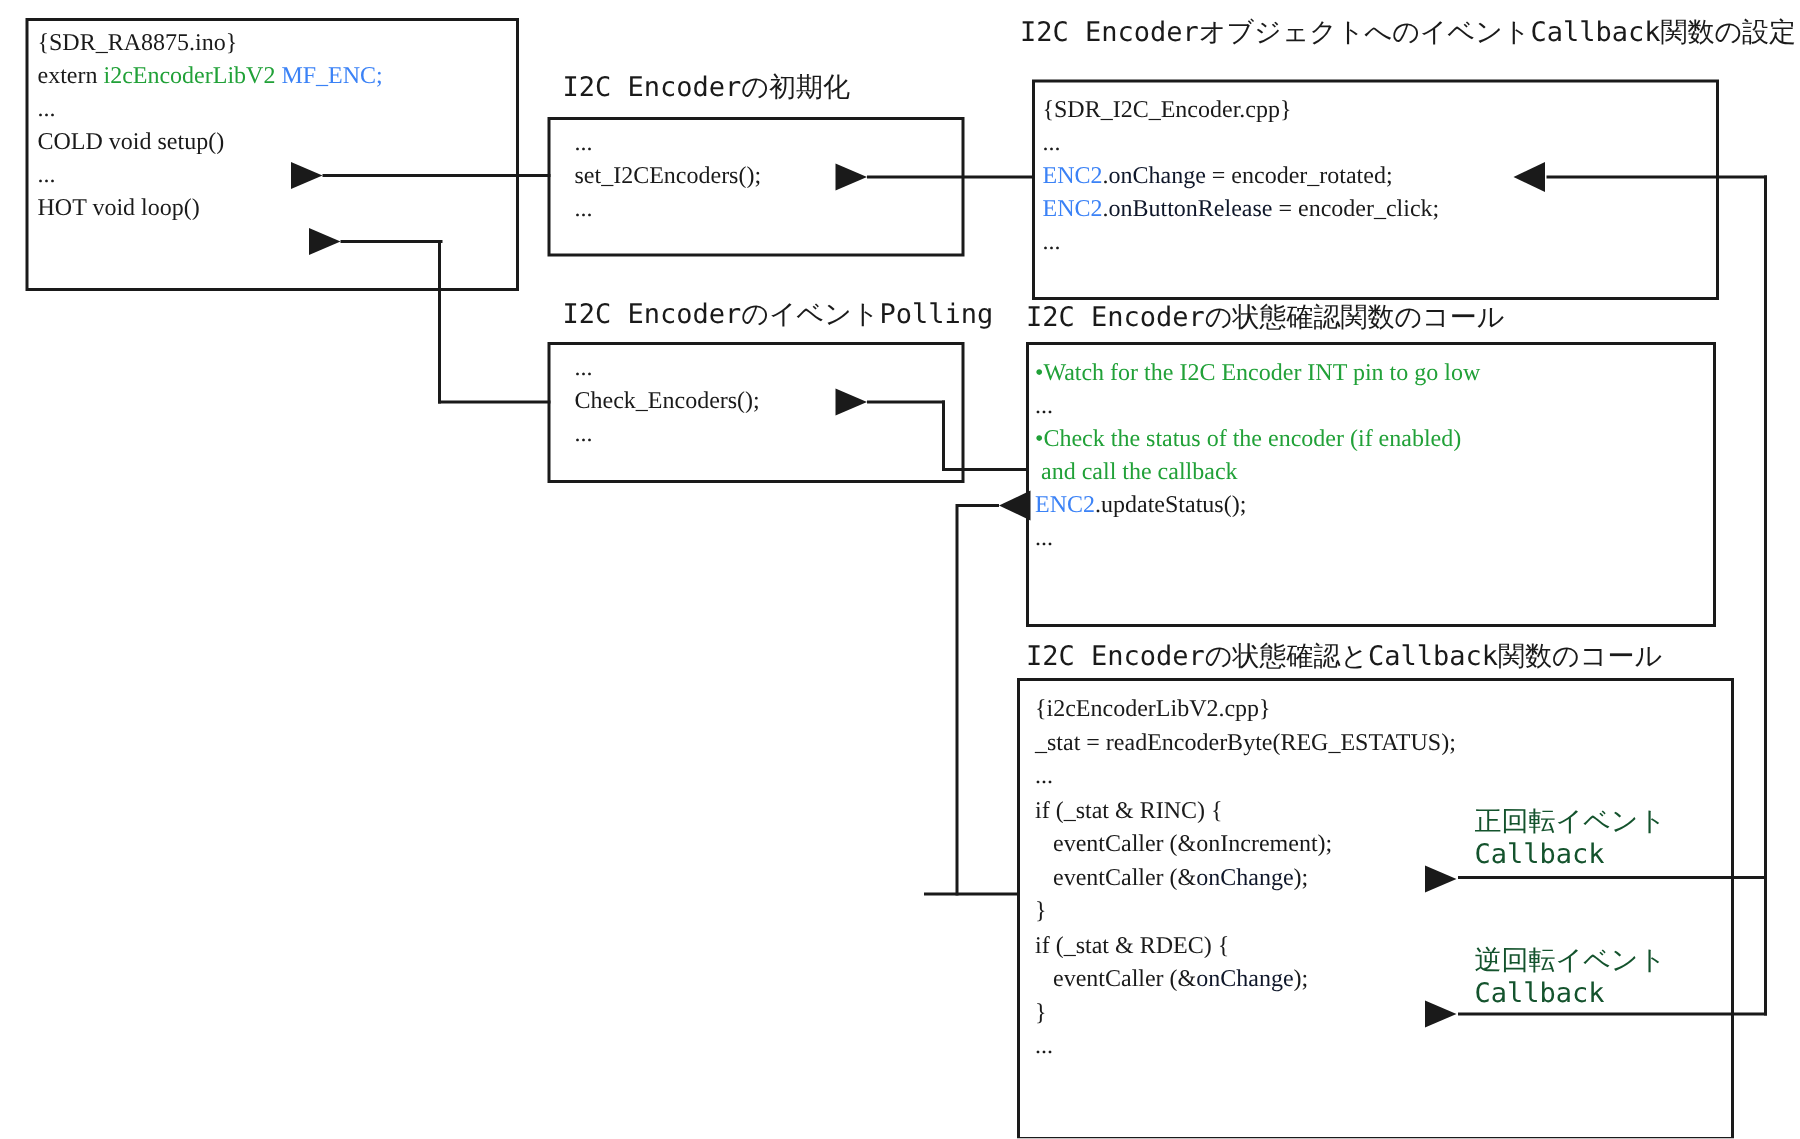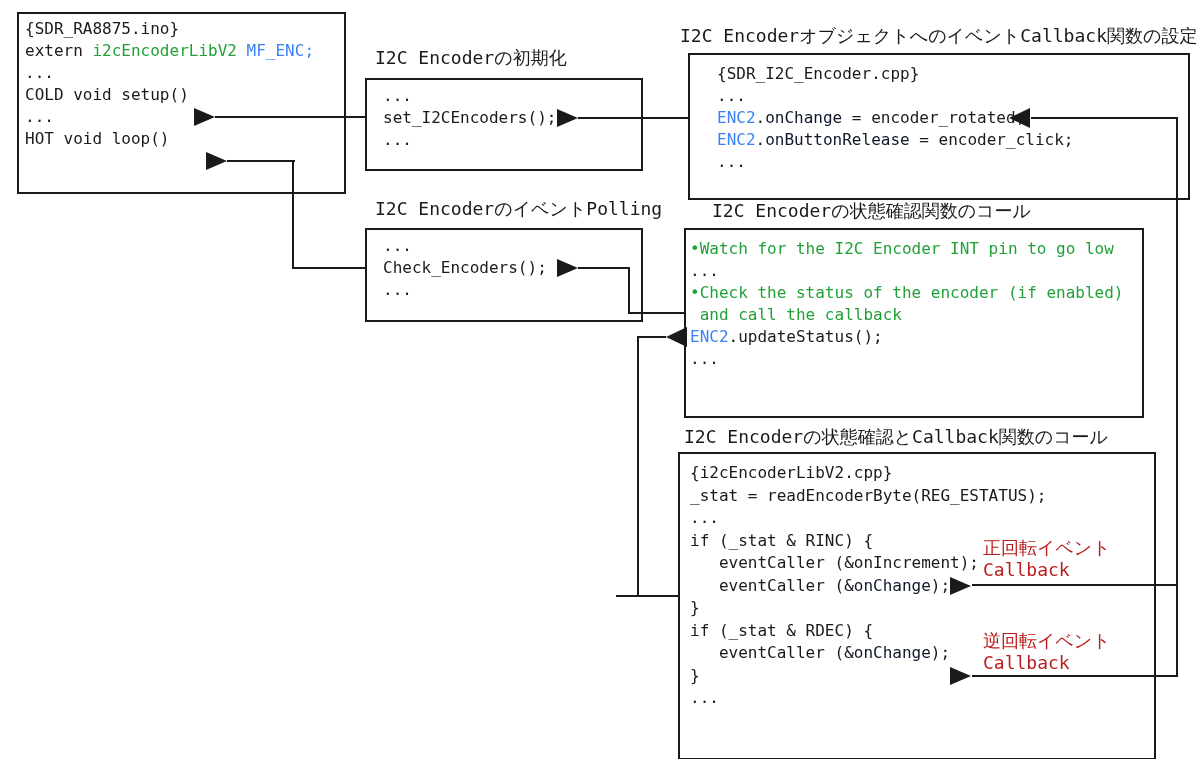--- a/index.html
+++ b/index.html
@@ -1,44 +1,44 @@
 <!DOCTYPE html>
 <html><head>
 <meta charset="utf-8">
 <style>
   html,body{margin:0;padding:0;background:#fff;}
   .canvas{position:relative;width:1200px;height:759px;background:#ffffff;overflow:hidden;
           font-family:"DejaVu Sans Mono","Liberation Mono",monospace;color:#1a1a1a;}
   .box{position:absolute;border:2px solid #1a1a1a;background:#fff;font-size:16px;line-height:22px;}
-  .code-line{white-space:pre;}
+  .code-line{white-space:pre;font-family:Liberation Serif, serif;}
   .title{position:absolute;font-size:18px;white-space:pre;color:#1a1a1a;}
-  .ann{position:absolute;font-size:18px;line-height:22px;white-space:pre;color:#b91c1c;}
+  .ann{position:absolute;font-size:18px;line-height:22px;white-space:pre;color:#14532d;}
   .h,.v{position:absolute;background:#1a1a1a;}
   .h{height:2px;}
   .v{width:2px;}
   .tri-r{position:absolute;width:0;height:0;
          border-top:9px solid transparent;border-bottom:9px solid transparent;
          border-left:21px solid #1a1a1a;}
   .tri-l{position:absolute;width:0;height:0;
          border-top:10px solid transparent;border-bottom:10px solid transparent;
          border-right:21px solid #1a1a1a;}
   .c-k{color:#1a1a1a;}
   .c-g{color:#21a138;}
   .c-b{color:#3b82f6;}
   .c-r{color:#0f172a;}
   #box-main{left:17px;top:12px;width:313px;height:170px;padding:4px 6px;}
   #box-init{left:365px;top:78px;width:242px;height:79px;padding:5px 16px;}
-  #box-enc-cpp{left:688px;top:53px;width:444px;height:127px;padding:8px 27px;}
+  #box-enc-cpp{left:688px;top:53px;width:444px;height:127px;padding:8px 5px;}
   #box-poll{left:365px;top:228px;width:242px;height:80px;padding:5px 16px;}
   #box-status{left:684px;top:228px;width:448px;height:170px;padding:8px 4px;}
   #box-lib{left:678px;top:452px;width:454px;height:288px;padding:8px 10px;line-height:22.5px;}
   #title-init{left:375px;top:46px;}
-  #title-callback-setup{left:680px;top:24px;}
+  #title-callback-setup{left:680px;top:9px;}
   #title-polling{left:375px;top:197px;}
-  #title-status-call{left:684px;top:199px;margin-left:28px;}
+  #title-status-call{left:684px;top:199px;}
   #title-status-callback-call{left:684px;top:425px;}
   #ann-fwd-1{left:983px;top:537px;}
   #ann-fwd-2{left:983px;top:559px;}
   #ann-rev-1{left:983px;top:630px;}
   #ann-rev-2{left:983px;top:652px;}
 </style>
 </head>
 <body>
 
 <div class="canvas">

